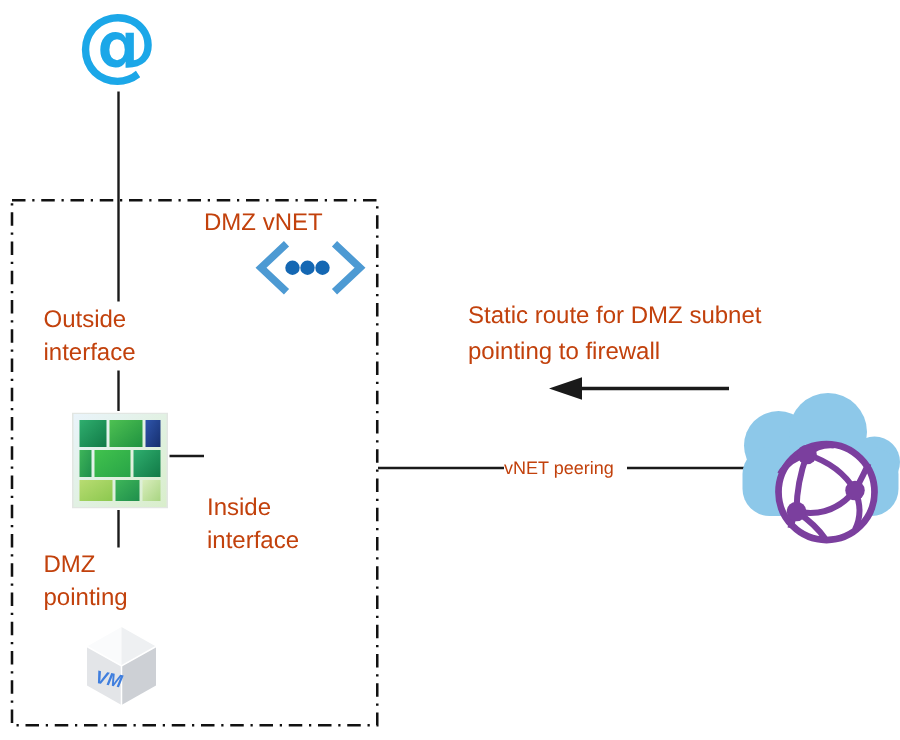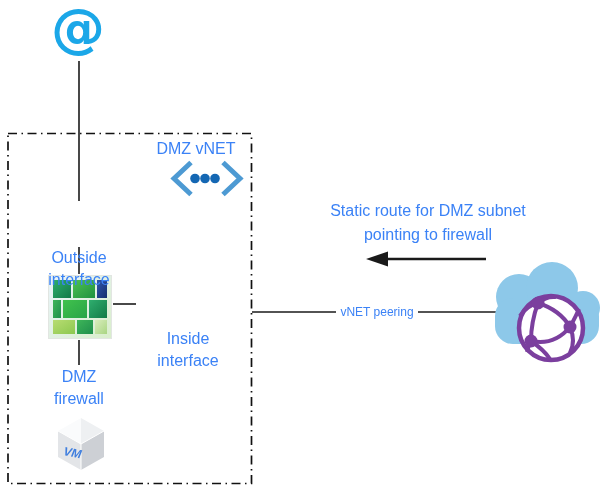--- a/index.html
+++ b/index.html
@@ -3,30 +3,30 @@
 <meta charset="utf-8">
 <style>
   html,body { margin:0; padding:0; background:#ffffff; }
   .canvas {
     position:relative; width:600px; height:493px; background:#ffffff;
     font-family:"Liberation Sans", sans-serif; color:#1a1a1a; overflow:hidden;
   }
   .layer { position:absolute; left:0; top:0; width:600px; height:493px; }
   .icon-svg { position:absolute; }
   .lbl {
-    position:absolute; text-align:center; white-space:pre-line;
-    font-size:16px; line-height:22px; color:#3b82f6;
+    position:absolute; white-space:pre-line;
+    font-size:16px; line-height:22px; color:#c2410c;
   }
   .at-glyph {
     position:absolute; left:46px; top:-4px; width:64px; height:66px;
     font-family:"DejaVu Sans", sans-serif; font-weight:bold;
     font-size:54px; line-height:66px; color:#1ba7e8; text-align:center;
   }
   #lbl-box-title   { left:136px; top:138px; width:120px; }
-  #lbl-outside     { left:29px;  top:203px; width:100px;margin-top:44px; }
+  #lbl-outside     { left:29px;  top:203px; width:100px; }
   #lbl-inside      { left:138px; top:285px; width:100px;margin-top:43px; }
   #lbl-dmz         { left:29px;  top:366px; width:100px; }
   #lbl-static      { left:312px; top:199px; width:232px; line-height:24px; }
   #lbl-peering     {
     left:336px; top:304px; width:82px; height:17px;
     font-size:12px; line-height:17px; background:#ffffff; white-space:nowrap;
   }
   #internet-icon   { }
   #vnet-icon       { left:170px; top:159px; }
   #firewall-icon   { left:48px;  top:275px; }
@@ -153,18 +153,18 @@
       <circle cx="45" cy="85" r="6.5" fill="#7b3f9e"></circle>
     </g>
   </svg>
 
   <div class="lbl" id="lbl-box-title">DMZ vNET</div>
   <div class="lbl" id="lbl-outside">Outside
 interface</div>
   <div class="lbl" id="lbl-inside">Inside
 interface</div>
   <div class="lbl" id="lbl-dmz">DMZ
-firewall</div>
+pointing</div>
   <div class="lbl" id="lbl-peering">vNET peering</div>
   <div class="lbl" id="lbl-static">Static route for DMZ subnet
 pointing to firewall</div>
 
 </div>
 
 </body></html>

